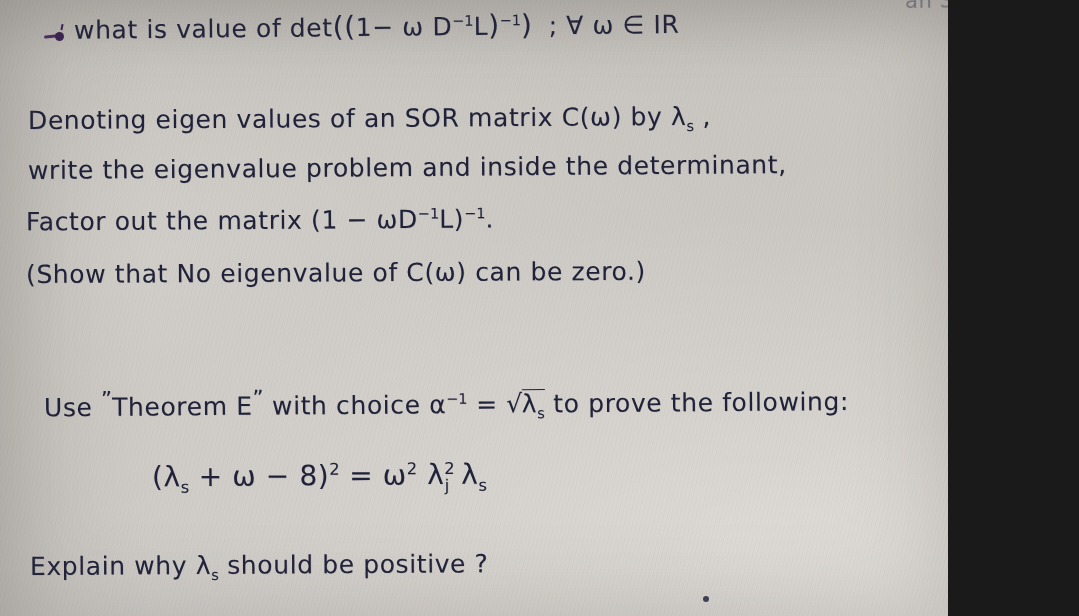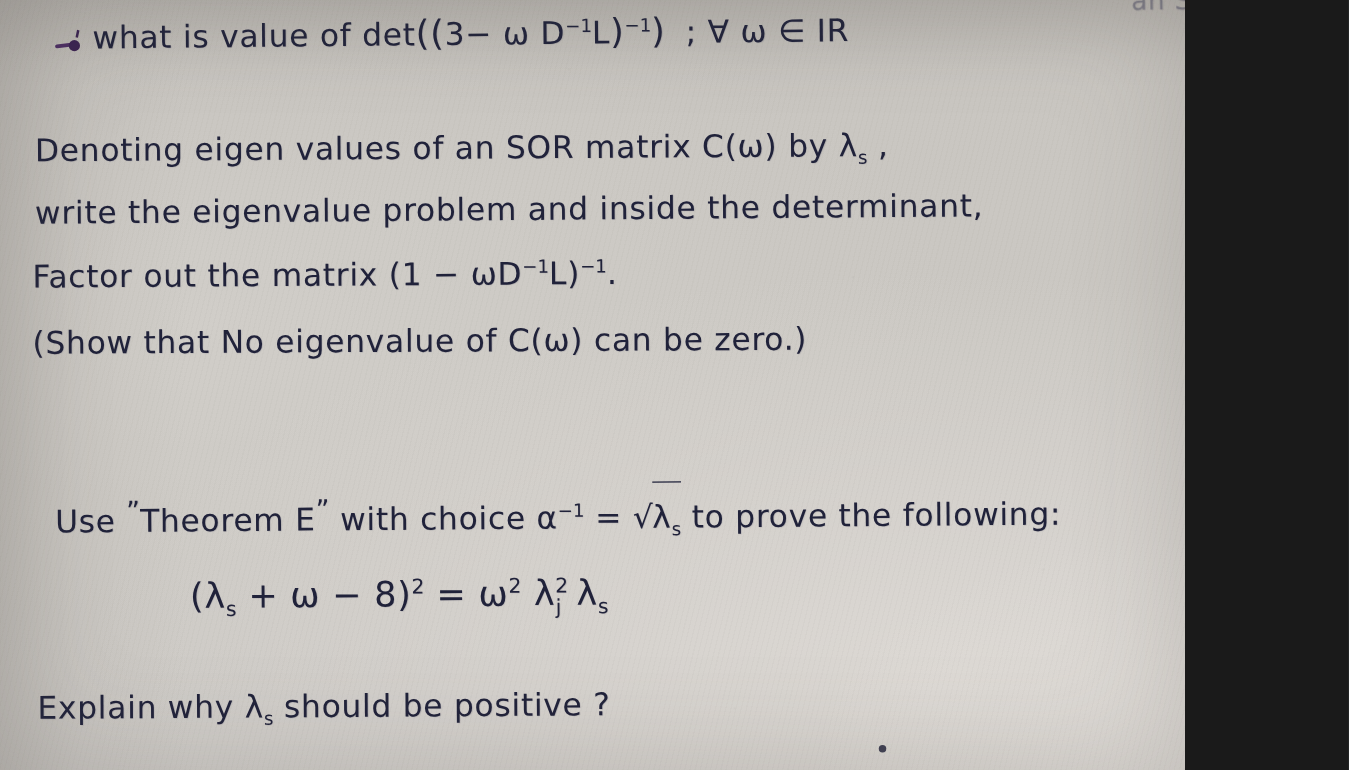--- a/index.html
+++ b/index.html
@@ -127,21 +127,21 @@
     transform: rotate(12deg);
   }
 
   
   sup.e { font-size: 0.58em; vertical-align: super; letter-spacing: 0; }
   sub.e { font-size: 0.58em; vertical-align: sub;  letter-spacing: 0; }
   .sq   { display: inline-block; }
   .sq .bar {
     display: inline-block;
     border-top: 1.7px solid #20223a;
-    padding-top: 15px;
+    padding-top: 1px;
     margin-left: -1px;
   }
   .paren-big { font-size: 1.12em; }
 
   
   .qm { font-size: 0.85em; vertical-align: super; letter-spacing: 0; }
 
   
   #trailing-dot {
     position: absolute;
@@ -174,21 +174,21 @@
 
   <div class="hand" id="line-cropped">an SOR</div>
 
   <div id="bullet-marker">
     <div class="dash"></div>
     <div class="dot"></div>
     <div class="tick"></div>
   </div>
 
   <div class="hand ln" id="line-question">
-    <span style="margin-left:30px">what is value of det</span><span class="paren-big">((</span><span>3− ω D</span><sup class="e">−1</sup><span>L</span><span class="paren-big">)</span><sup class="e">−1</sup><span class="paren-big">)</span><span style="margin-left:16px">; ∀ ω ∈ IR</span>
+    <span style="margin-left:30px">what is value of det</span><span class="paren-big">((</span><span>1− ω D</span><sup class="e">−1</sup><span>L</span><span class="paren-big">)</span><sup class="e">−1</sup><span class="paren-big">)</span><span style="margin-left:16px">; ∀ ω ∈ IR</span>
   </div>
 
   <div class="hand ln" id="line-denoting">
     <span>Denoting eigen values of an SOR matrix C(ω) by λ</span><sub class="e">s</sub><span> ,</span>
   </div>
 
   <div class="hand ln" id="line-write">write the eigenvalue problem and inside the determinant,</div>
 
   <div class="hand ln" id="line-factor">
     <span>Factor out the matrix  (1 − ωD</span><sup class="e">−1</sup><span>L)</span><sup class="e">−1</sup><span>.</span>

